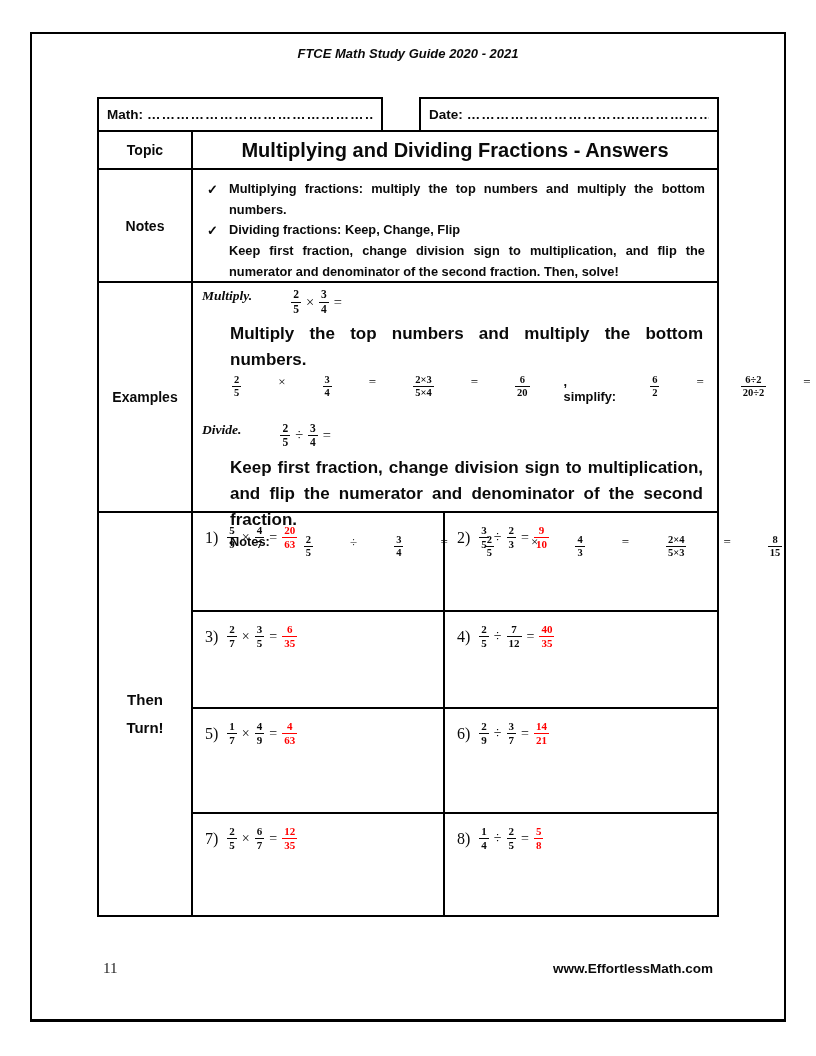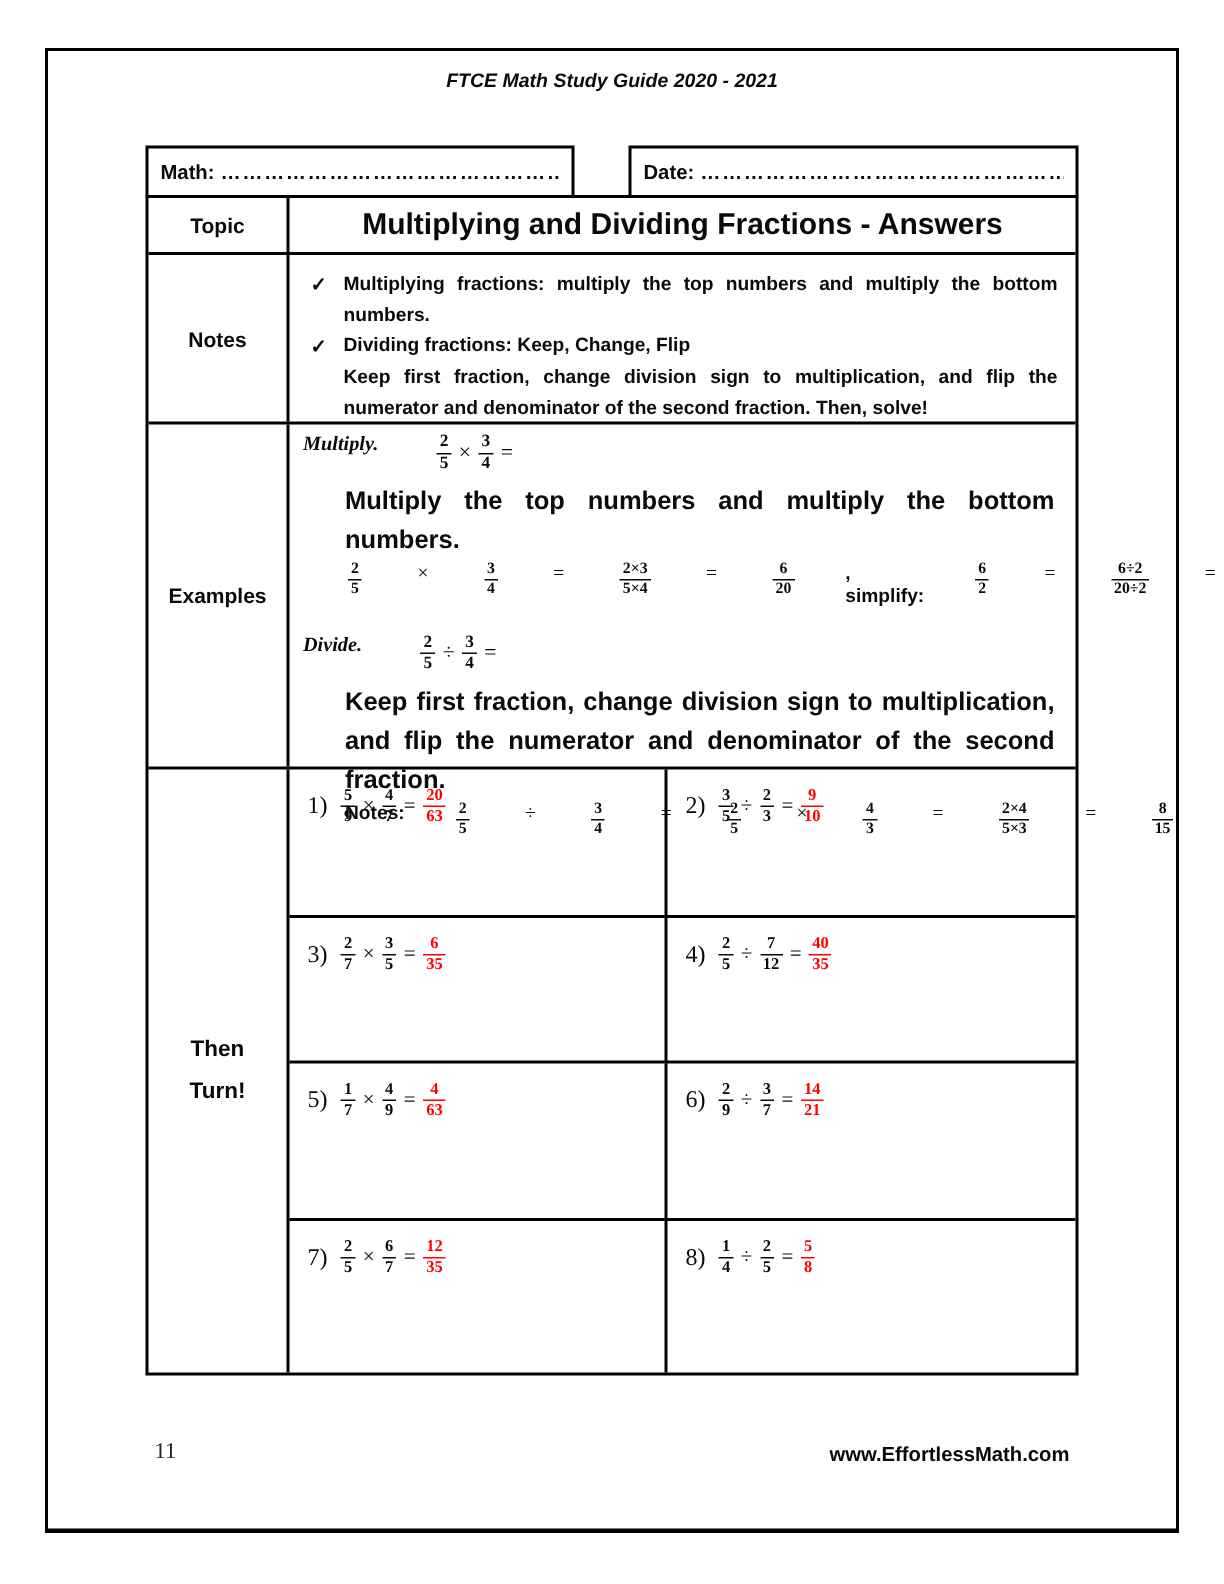--- a/index.html
+++ b/index.html
@@ -77,21 +77,21 @@
   .frac.red .fn { border-bottom-color:#ff0000; }
   .mop { font-family:"Liberation Serif", serif; font-size:13px; vertical-align:middle; margin:0 3px; }
   .mtext { font-family:"Liberation Sans", sans-serif; font-weight:bold; font-size:12.8px; vertical-align:middle; }
   .math-lg .frac { font-size:11.5px; }
   .math-lg .mop { font-size:14.5px; }
   .pcell .frac { font-size:11px; }
   .pcell .mop { font-size:14px; }
   
   .footer {
     position:absolute; left:97px; top:960px; width:622px;
-    display:flex; justify-content:space-between; align-items:flex-end; padding:0 6px;
+    display:flex; justify-content:space-between; align-items:center; padding:0 6px;
   }
   .pagenum { font-family:"Liberation Serif", serif; font-size:15px; color:#222; }
   .site { font-weight:bold; font-size:13.5px; }
 </style>
 </head>
 <body>
 
 <div class="page">
   <div class="frame"></div>
 

